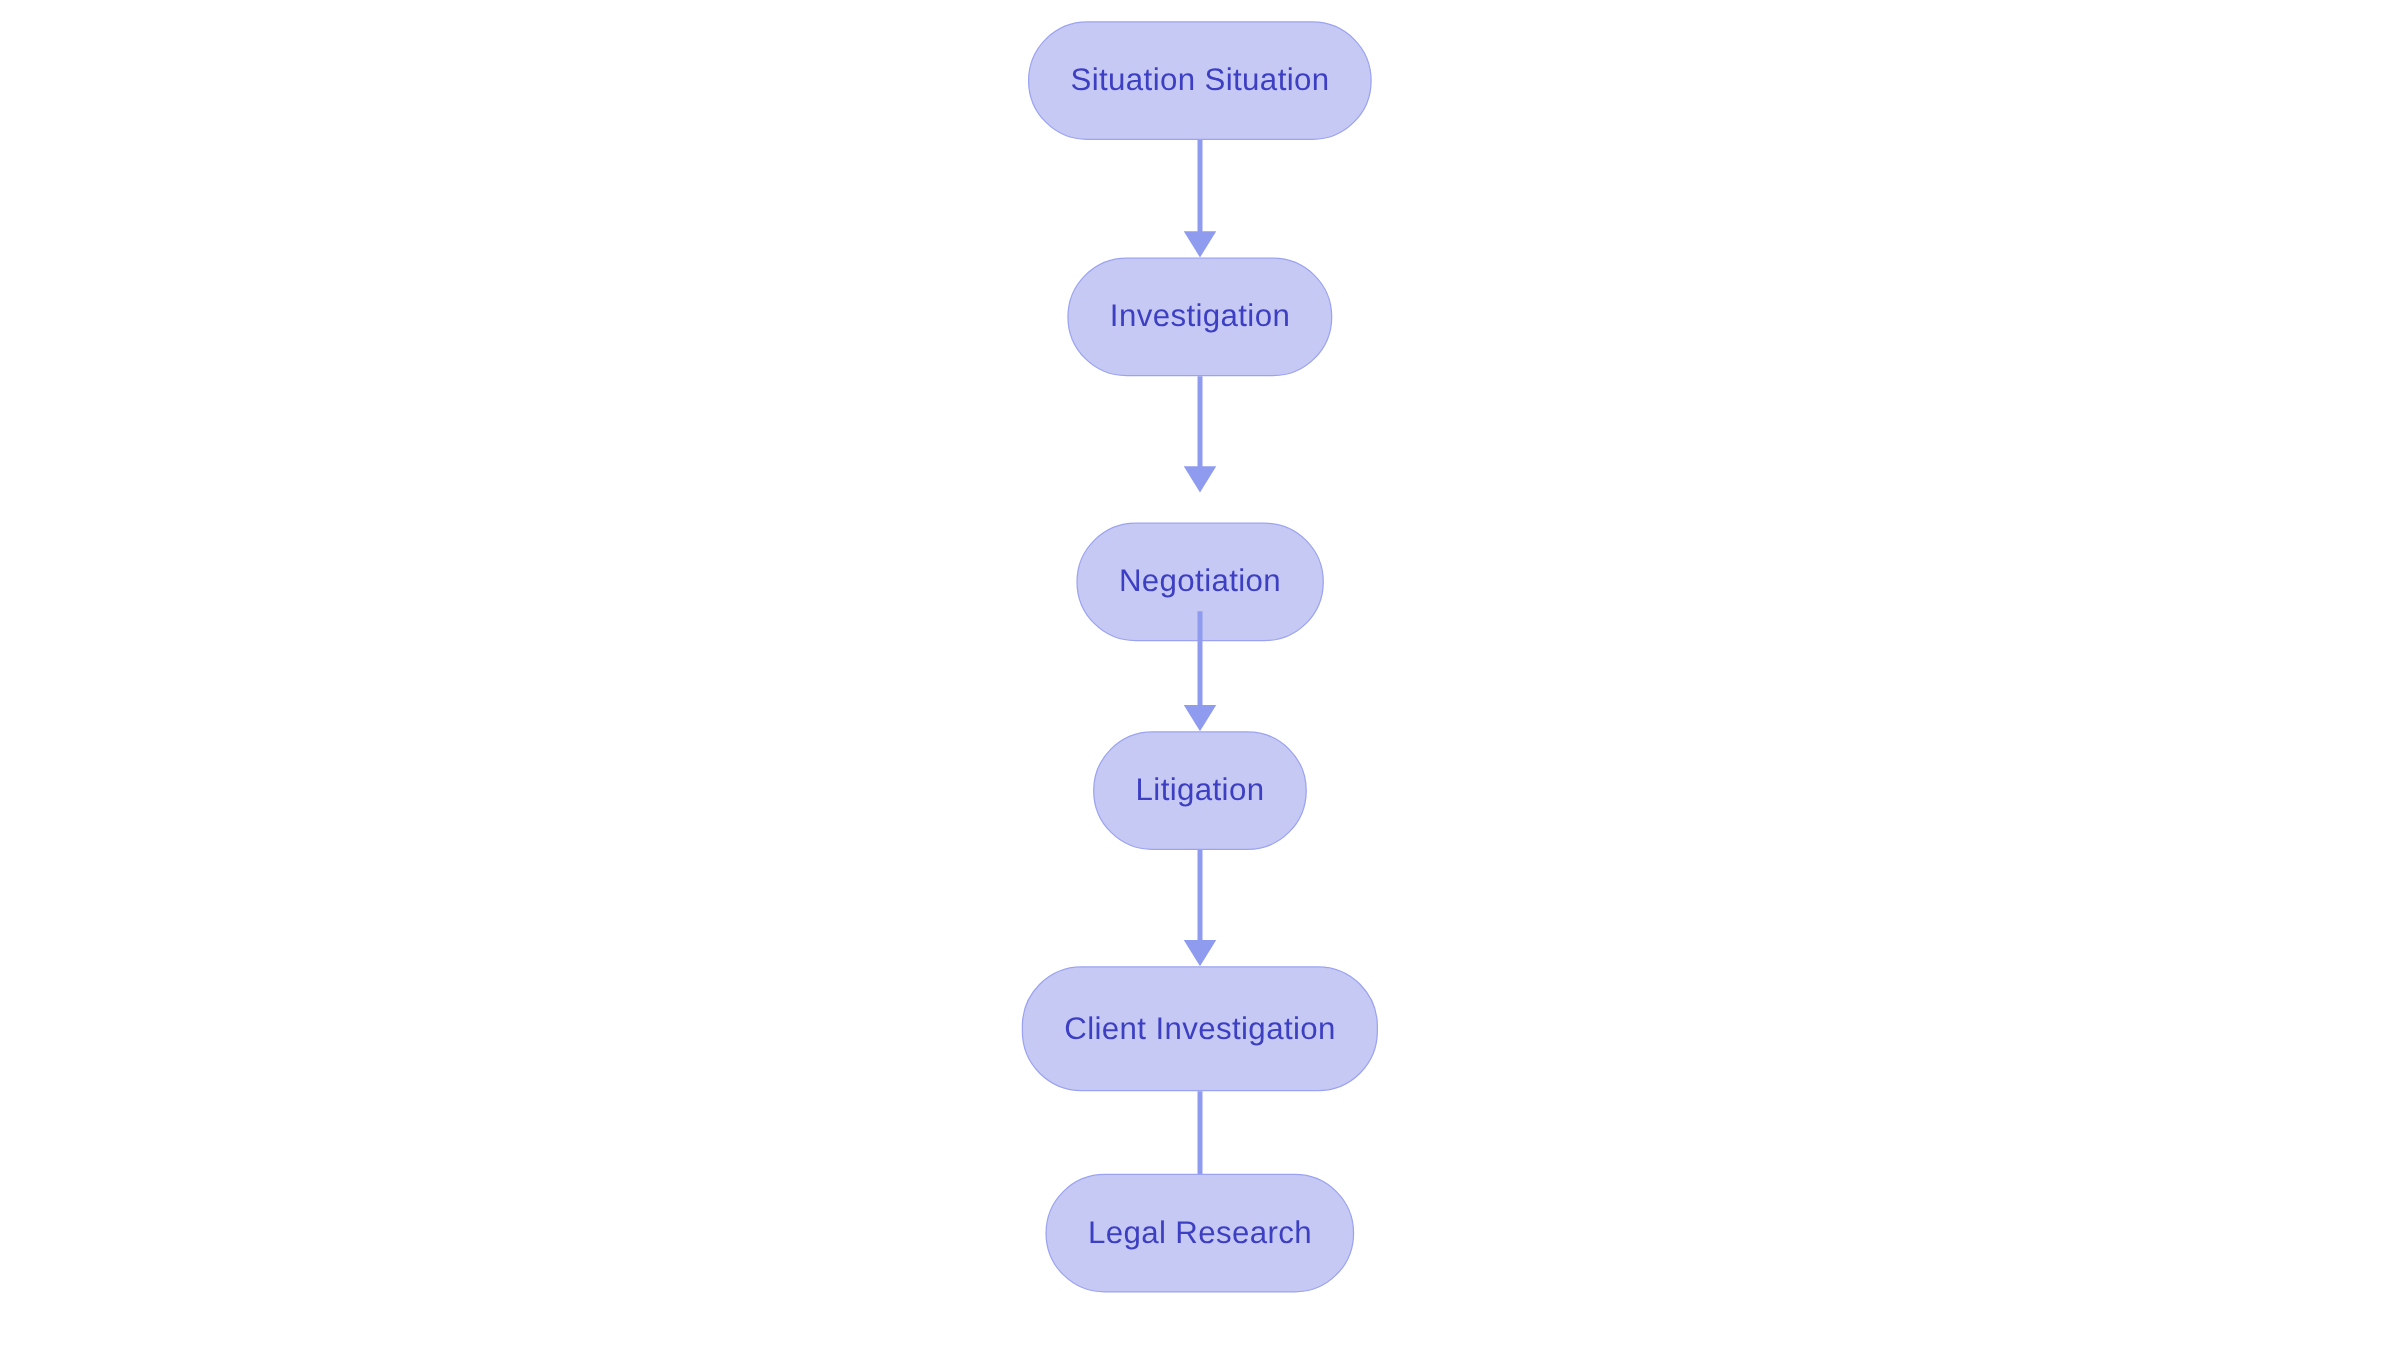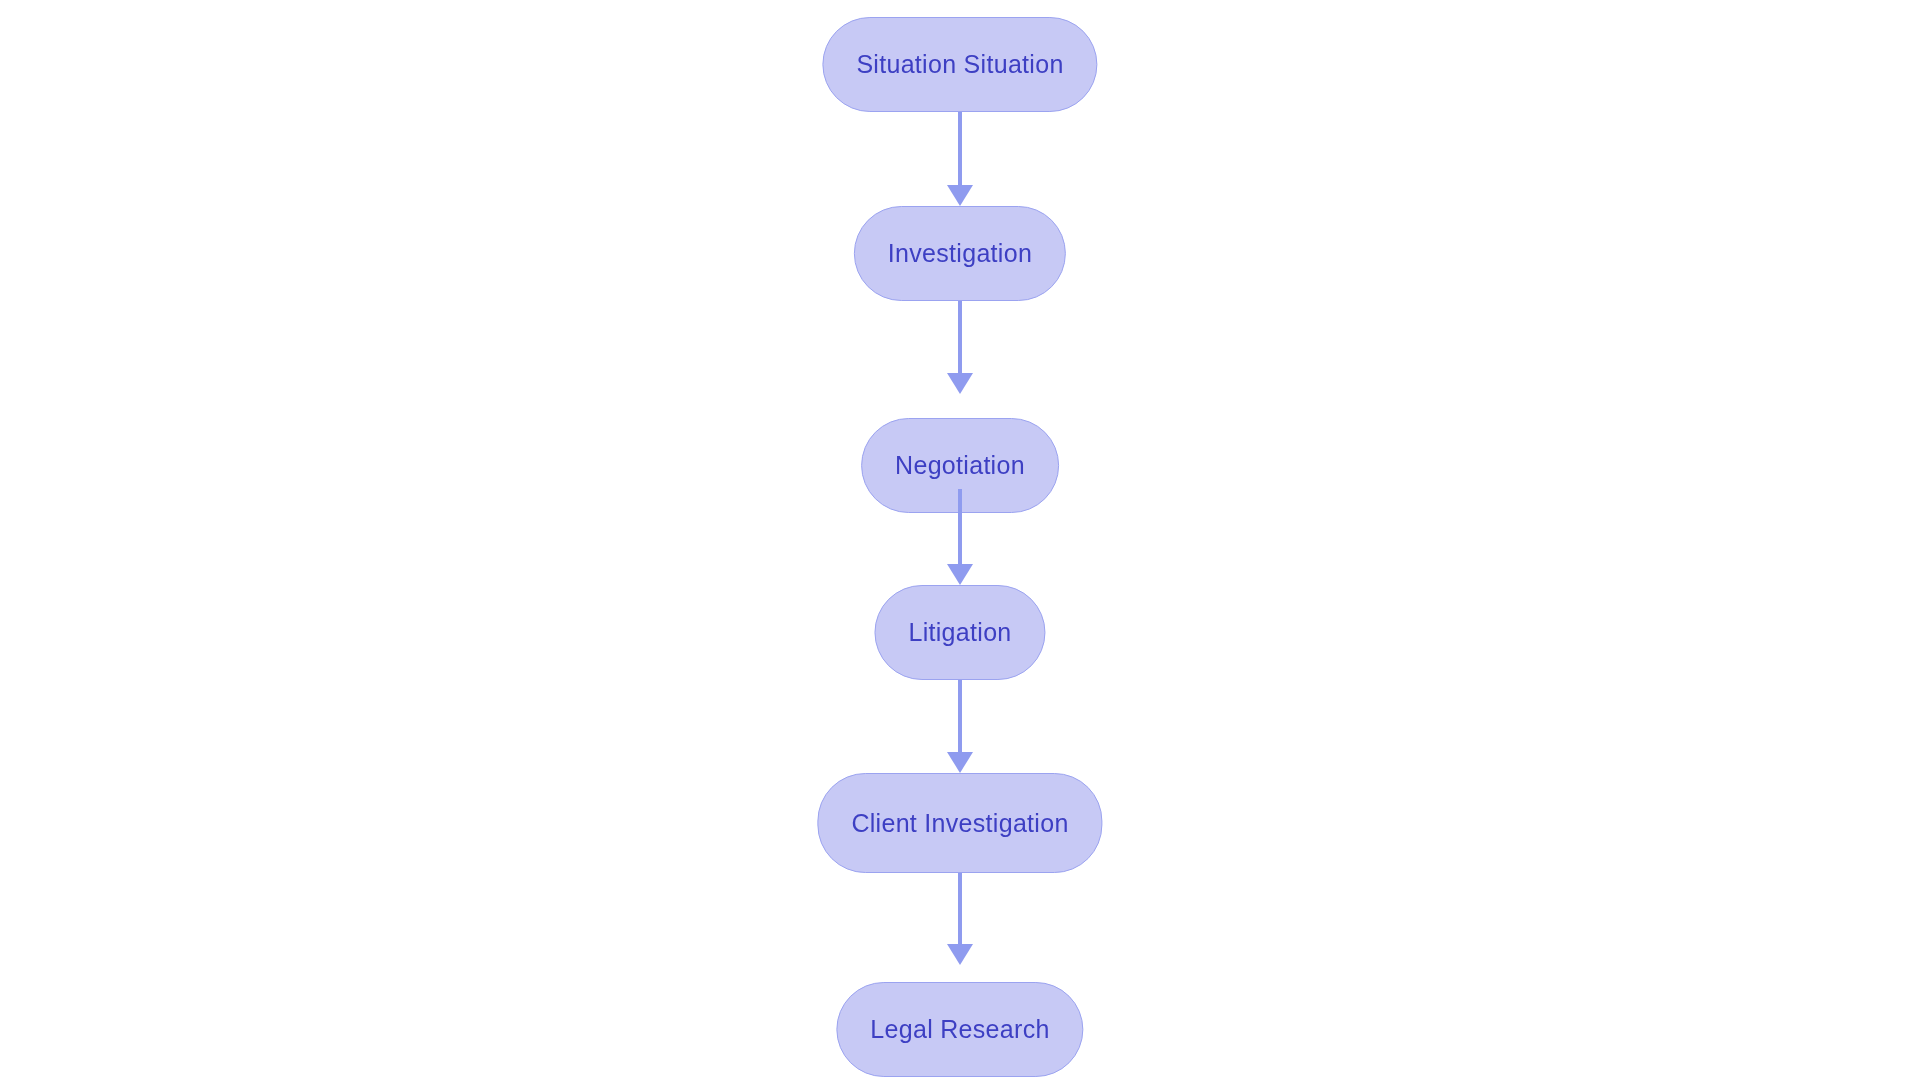--- a/index.html
+++ b/index.html
@@ -94,15 +94,15 @@
     <span class="arrow-head"></span>
   </div>
 
   <div class="flow-node" style="top:773px;height:100px;">Client Investigation</div>
 
   <div class="flow-arrow" style="top:873px;height:92px;">
     <span class="arrow-line" style="height:72px;"></span>
     <span class="arrow-head"></span>
   </div>
 
-  <div class="flow-node" style="top:982px;text-align:right;">Legal Research</div>
+  <div class="flow-node" style="top:939px;text-align:right;">Legal Research</div>
 
 </div>
 
 </body></html>

